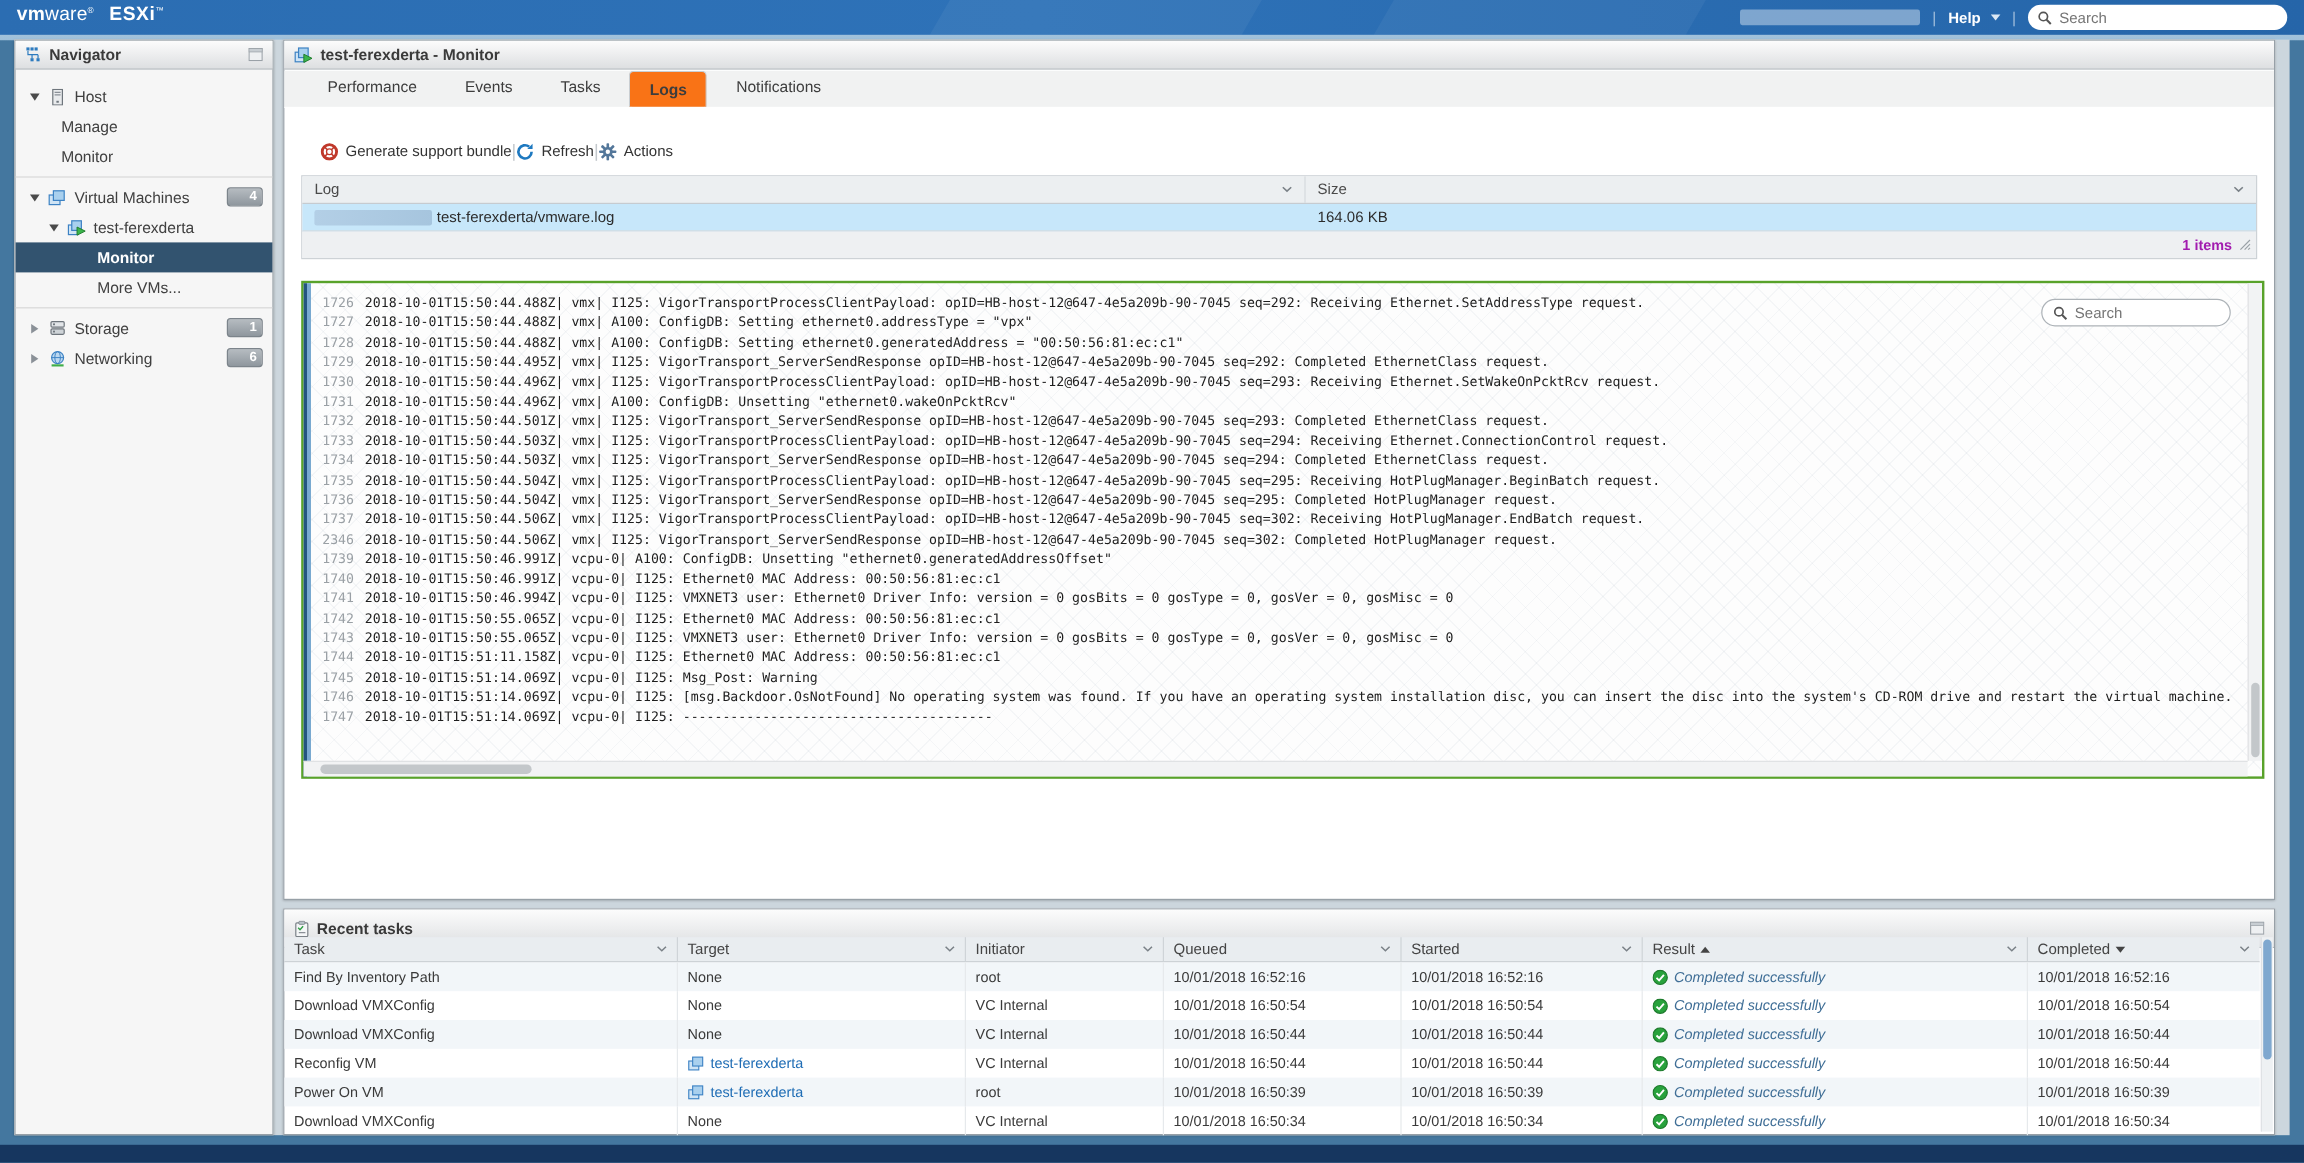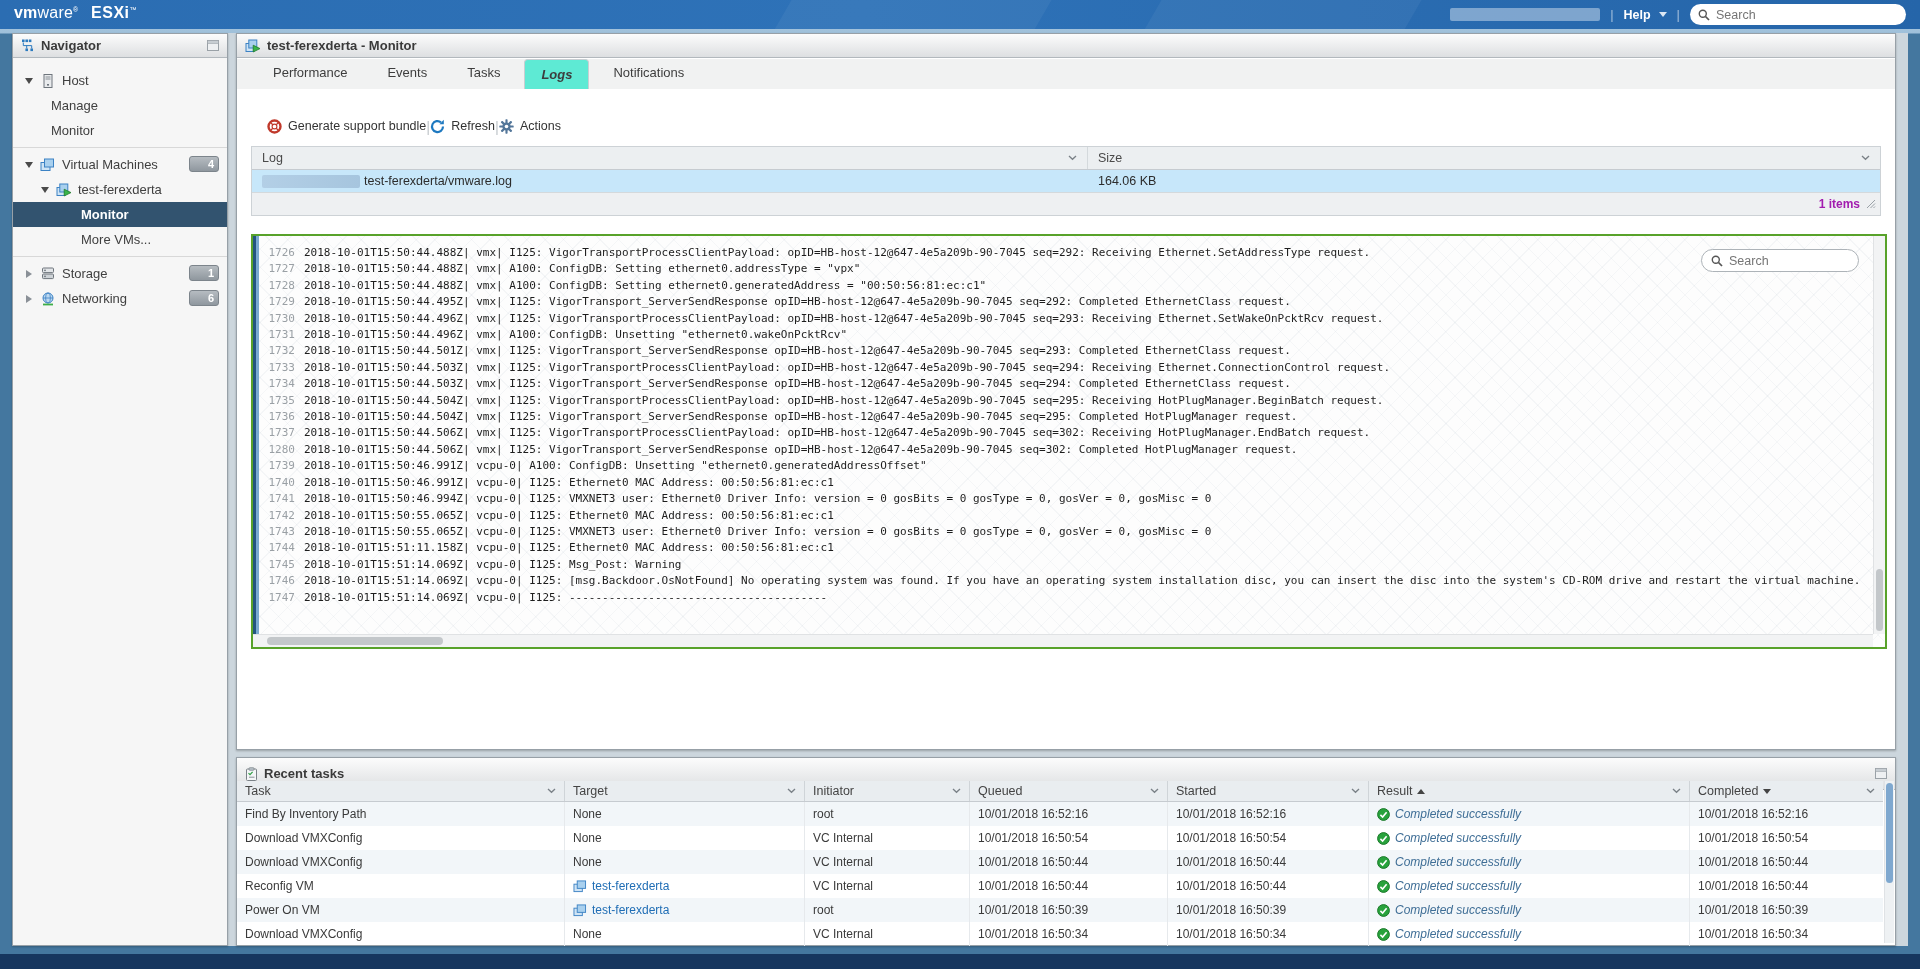--- a/index.html
+++ b/index.html
@@ -51,21 +51,21 @@
   .icon16 { width:17px; display:inline-flex; justify-content:center; margin-left:4px; }
   .nav-badge { position:absolute; right:8px; top:4px; min-width:30px; height:16px; border-radius:3px;
                background:linear-gradient(180deg,#b6bcc1,#8f979e); border:1px solid #7c848b; color:#fff;
                font-size:11px; font-weight:bold; display:flex; align-items:center; justify-content:flex-end; padding:0 4px; }
   .nav-divider { height:1px; background:#d8d8d8; margin:4px 0; }
 
   
   .main-panel { left:224px; top:0; width:1660px; height:717px; }
   .tabstrip { position:absolute; top:25px; left:0; right:0; height:31px; background:#f1f2f2; border-bottom:1px solid #ffffff; display:flex; align-items:flex-start; padding-left:20px; }
   .tab { height:28px; line-height:28px; padding:0 16px; font-size:13px; color:#3d3d3d; cursor:pointer; margin-right:8px; }
-  .tab.active { background:#5eead4; border:1px solid #c9ced2; border-bottom:none; border-radius:4px 4px 0 0; font-weight:bold; height:30px; line-height:30px;font-style:italic; }
+  .tab.active { background:#f97316; border:1px solid #c9ced2; border-bottom:none; border-radius:4px 4px 0 0; font-weight:bold; height:30px; line-height:30px; }
   .toolbar { position:absolute; top:80px; left:30px; height:24px; display:flex; align-items:center; font-size:12.5px; color:#333; }
   .tool-btn { display:flex; align-items:center; gap:6px; cursor:pointer; }
   .tool-sep { color:#c3c8cc; font-size:15px; }
 
   .log-table { position:absolute; top:112px; left:14px; right:14px; border:1px solid #cdd2d6; }
   .lt-header { display:grid; grid-template-columns:836px 1fr; height:23px; background:#eceff1; border-bottom:1px solid #c6cbd0; }
   .lt-header .hcell { display:flex; align-items:center; font-size:12.5px; color:#4a4a4a; padding:0 10px; border-right:1px solid #d4d9dc; cursor:pointer; }
   .lt-header .hcell:last-child { border-right:none; }
   .hcell .colchev { margin-left:auto; display:flex; cursor:pointer; }
   .lt-row { display:grid; grid-template-columns:836px 1fr; height:23px; background:var(--selected-row-bg,#c7e7fa); border-bottom:1px solid #d4d9dc; cursor:pointer; }
@@ -357,21 +357,21 @@
             <div class="log-line"><span class="ln">1728</span><span class="lt">2018-10-01T15:50:44.488Z| vmx| A100: ConfigDB: Setting ethernet0.generatedAddress = "00:50:56:81:ec:c1"</span></div>
             <div class="log-line"><span class="ln">1729</span><span class="lt">2018-10-01T15:50:44.495Z| vmx| I125: VigorTransport_ServerSendResponse opID=HB-host-12@647-4e5a209b-90-7045 seq=292: Completed EthernetClass request.</span></div>
             <div class="log-line"><span class="ln">1730</span><span class="lt">2018-10-01T15:50:44.496Z| vmx| I125: VigorTransportProcessClientPayload: opID=HB-host-12@647-4e5a209b-90-7045 seq=293: Receiving Ethernet.SetWakeOnPcktRcv request.</span></div>
             <div class="log-line"><span class="ln">1731</span><span class="lt">2018-10-01T15:50:44.496Z| vmx| A100: ConfigDB: Unsetting "ethernet0.wakeOnPcktRcv"</span></div>
             <div class="log-line"><span class="ln">1732</span><span class="lt">2018-10-01T15:50:44.501Z| vmx| I125: VigorTransport_ServerSendResponse opID=HB-host-12@647-4e5a209b-90-7045 seq=293: Completed EthernetClass request.</span></div>
             <div class="log-line"><span class="ln">1733</span><span class="lt">2018-10-01T15:50:44.503Z| vmx| I125: VigorTransportProcessClientPayload: opID=HB-host-12@647-4e5a209b-90-7045 seq=294: Receiving Ethernet.ConnectionControl request.</span></div>
             <div class="log-line"><span class="ln">1734</span><span class="lt">2018-10-01T15:50:44.503Z| vmx| I125: VigorTransport_ServerSendResponse opID=HB-host-12@647-4e5a209b-90-7045 seq=294: Completed EthernetClass request.</span></div>
             <div class="log-line"><span class="ln">1735</span><span class="lt">2018-10-01T15:50:44.504Z| vmx| I125: VigorTransportProcessClientPayload: opID=HB-host-12@647-4e5a209b-90-7045 seq=295: Receiving HotPlugManager.BeginBatch request.</span></div>
             <div class="log-line"><span class="ln">1736</span><span class="lt">2018-10-01T15:50:44.504Z| vmx| I125: VigorTransport_ServerSendResponse opID=HB-host-12@647-4e5a209b-90-7045 seq=295: Completed HotPlugManager request.</span></div>
             <div class="log-line"><span class="ln">1737</span><span class="lt">2018-10-01T15:50:44.506Z| vmx| I125: VigorTransportProcessClientPayload: opID=HB-host-12@647-4e5a209b-90-7045 seq=302: Receiving HotPlugManager.EndBatch request.</span></div>
-            <div class="log-line"><span class="ln">1280</span><span class="lt">2018-10-01T15:50:44.506Z| vmx| I125: VigorTransport_ServerSendResponse opID=HB-host-12@647-4e5a209b-90-7045 seq=302: Completed HotPlugManager request.</span></div>
+            <div class="log-line"><span class="ln">2346</span><span class="lt">2018-10-01T15:50:44.506Z| vmx| I125: VigorTransport_ServerSendResponse opID=HB-host-12@647-4e5a209b-90-7045 seq=302: Completed HotPlugManager request.</span></div>
             <div class="log-line"><span class="ln">1739</span><span class="lt">2018-10-01T15:50:46.991Z| vcpu-0| A100: ConfigDB: Unsetting "ethernet0.generatedAddressOffset"</span></div>
             <div class="log-line"><span class="ln">1740</span><span class="lt">2018-10-01T15:50:46.991Z| vcpu-0| I125: Ethernet0 MAC Address: 00:50:56:81:ec:c1</span></div>
             <div class="log-line"><span class="ln">1741</span><span class="lt">2018-10-01T15:50:46.994Z| vcpu-0| I125: VMXNET3 user: Ethernet0 Driver Info: version = 0 gosBits = 0 gosType = 0, gosVer = 0, gosMisc = 0</span></div>
             <div class="log-line"><span class="ln">1742</span><span class="lt">2018-10-01T15:50:55.065Z| vcpu-0| I125: Ethernet0 MAC Address: 00:50:56:81:ec:c1</span></div>
             <div class="log-line"><span class="ln">1743</span><span class="lt">2018-10-01T15:50:55.065Z| vcpu-0| I125: VMXNET3 user: Ethernet0 Driver Info: version = 0 gosBits = 0 gosType = 0, gosVer = 0, gosMisc = 0</span></div>
             <div class="log-line"><span class="ln">1744</span><span class="lt">2018-10-01T15:51:11.158Z| vcpu-0| I125: Ethernet0 MAC Address: 00:50:56:81:ec:c1</span></div>
             <div class="log-line"><span class="ln">1745</span><span class="lt">2018-10-01T15:51:14.069Z| vcpu-0| I125: Msg_Post: Warning</span></div>
             <div class="log-line"><span class="ln">1746</span><span class="lt">2018-10-01T15:51:14.069Z| vcpu-0| I125: [msg.Backdoor.OsNotFound] No operating system was found. If you have an operating system installation disc, you can insert the disc into the system's CD-ROM drive and restart the virtual machine.</span></div>
             <div class="log-line"><span class="ln">1747</span><span class="lt">2018-10-01T15:51:14.069Z| vcpu-0| I125: ---------------------------------------</span></div>
           </div>

